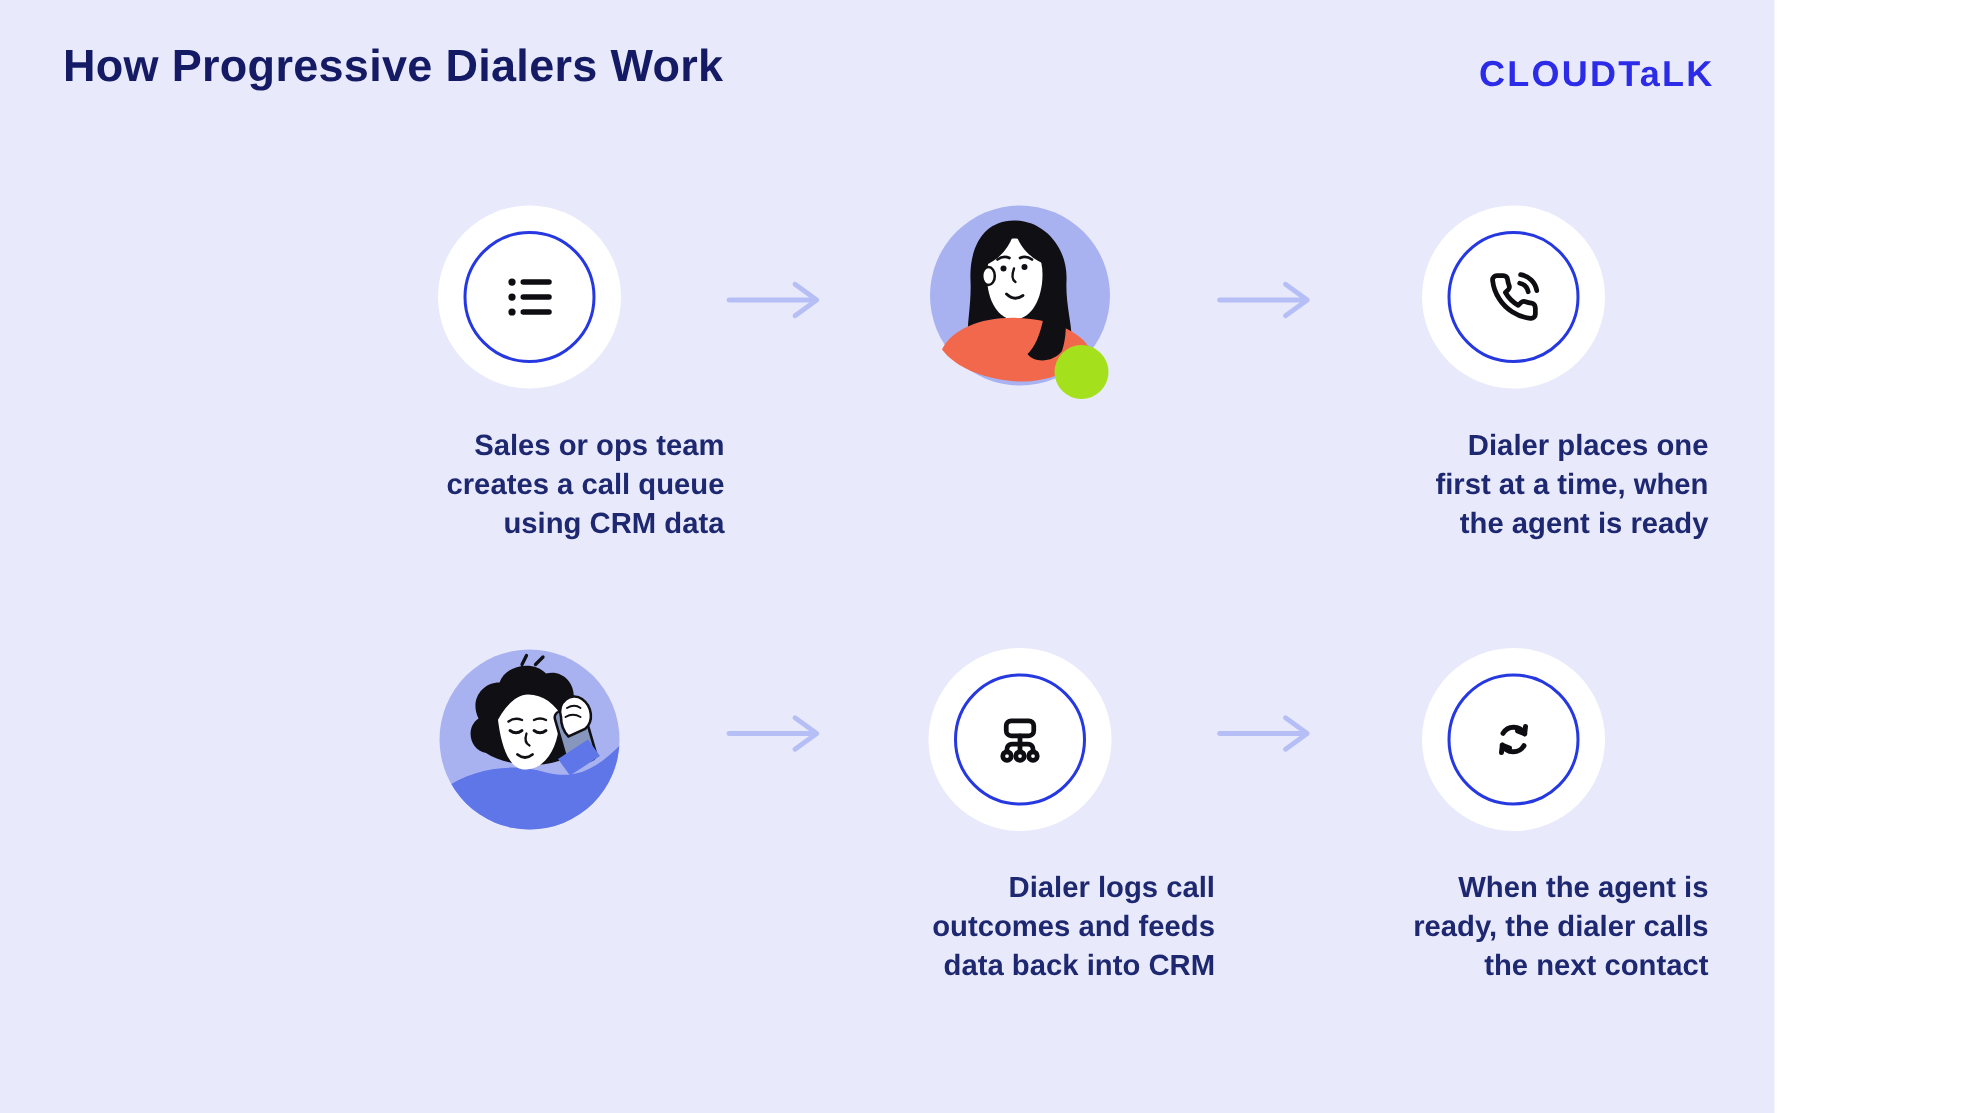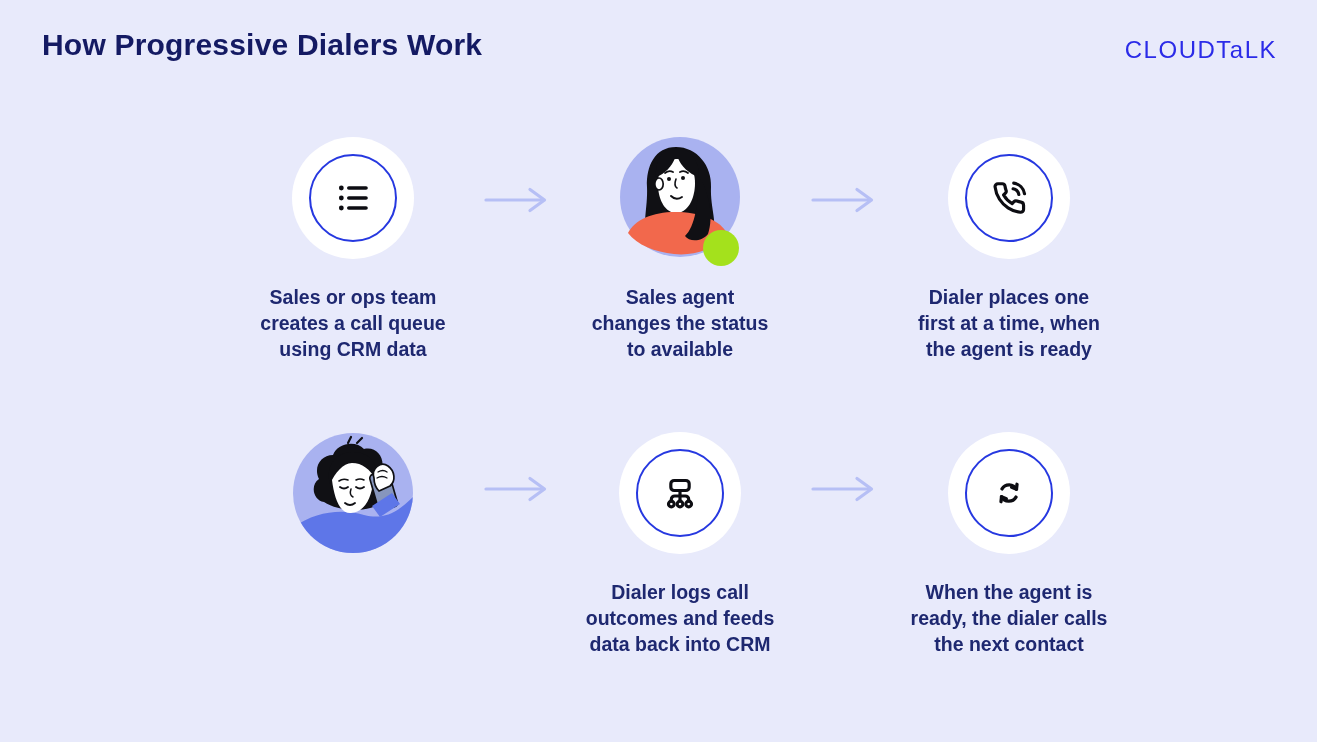--- a/index.html
+++ b/index.html
@@ -3,32 +3,32 @@
 <meta charset="utf-8">
 <style>
   html,body{margin:0;padding:0;}
   :root{
     --bg:#E8EAFB; --title_ink:#141A63; --body_ink:#1E2870; --brand_blue:#2B2BE8;
     --ring_blue:#2638E0; --icon_ink:#0D0D12; --arrow:#B6BFF5; --circle_white:#FFFFFF;
     --periwinkle:#A9B2F0; --coral:#F2684C; --lime:#A4E11C; --shirt_blue:#5E76E8;
     --phone_gray:#8796BD; --hair_black:#101014; --face_white:#FFFFFF;
   }
   .canvas{
-    position:relative; width:1317px; height:742px; background:var(--bg);
+    position:relative; width:1183px; height:742px; background:var(--bg);
     font-family:"Liberation Sans", sans-serif; overflow:hidden;
   }
   .page-title{
     position:absolute; left:42px; top:28px; margin:0;
     font-size:30px; font-weight:800; letter-spacing:.2px; color:var(--title_ink);
   }
   .logo{
     position:absolute; right:40px; top:36px;
-    font-size:24px; font-weight:400; letter-spacing:1.5px; color:var(--brand_blue);
-  }
-  .step{position:absolute; width:260px; text-align:center;}
+    font-size:24px; font-weight:700; letter-spacing:1.5px; color:var(--brand_blue);
+  }
+  .step{position:absolute; width:260px; text-align:right;}
   .c1{left:223px} .c2{left:550px} .c3{left:879px}
   .r1{top:135px} .r2{top:430px}
   .step-icon{height:126px; display:flex; align-items:center; justify-content:center;}
   .step-icon svg{overflow:visible;}
   .badge{
     width:122px; height:122px; border-radius:50%; background:var(--circle_white);
     display:flex; align-items:center; justify-content:center;
   }
   .ring{
     width:88px; height:88px; box-sizing:border-box; border:2.6px solid var(--ring_blue);
@@ -93,23 +93,20 @@
 
         <path d="M54 61 q5 5 11 1" stroke="var(--hair_black)" stroke-width="1.9" fill="none" stroke-linecap="round"></path>
 
         <path d="M11 98 C18 84 38 76 62 77 C88 78 107 88 111 101 C96 115 76 121 57 119 C38 117 20 110 11 98 Z" fill="var(--coral)"></path>
 
         <path d="M82 42 C92 56 97 82 91 99 C85 107 72 107 68 101 C78 92 82 66 80 48 Z" fill="var(--hair_black)"></path>
 
         <circle cx="104" cy="113" r="18" fill="var(--lime)"></circle>
       </svg>
     </div>
-    <div class="step-text">Sales agent
-changes the status
-to available</div>
   </div>
 
   <div class="step c3 r1">
     <div class="step-icon">
       <div class="badge">
         <div class="ring">
           <svg class="glyph" width="38" height="38" viewBox="0 0 24 24" stroke-width="2">
             <path d="M21.2 16.6v2.6a1.8 1.8 0 0 1-2 1.8 17.9 17.9 0 0 1-7.8-2.8 17.6 17.6 0 0 1-5.4-5.4A17.9 17.9 0 0 1 3.2 5a1.8 1.8 0 0 1 1.8-2h2.7a1.8 1.8 0 0 1 1.8 1.55c.11.87.33 1.72.63 2.54a1.8 1.8 0 0 1-.4 1.9L8.6 10.1a14.4 14.4 0 0 0 5.4 5.4l1.14-1.14a1.8 1.8 0 0 1 1.9-.4c.82.3 1.67.52 2.54.63a1.8 1.8 0 0 1 1.55 1.83z"></path>
             <path d="M14.6 6.2a4.6 4.6 0 0 1 3.6 3.6"></path>
             <path d="M15 2.6a8.2 8.2 0 0 1 6.8 6.7"></path>

